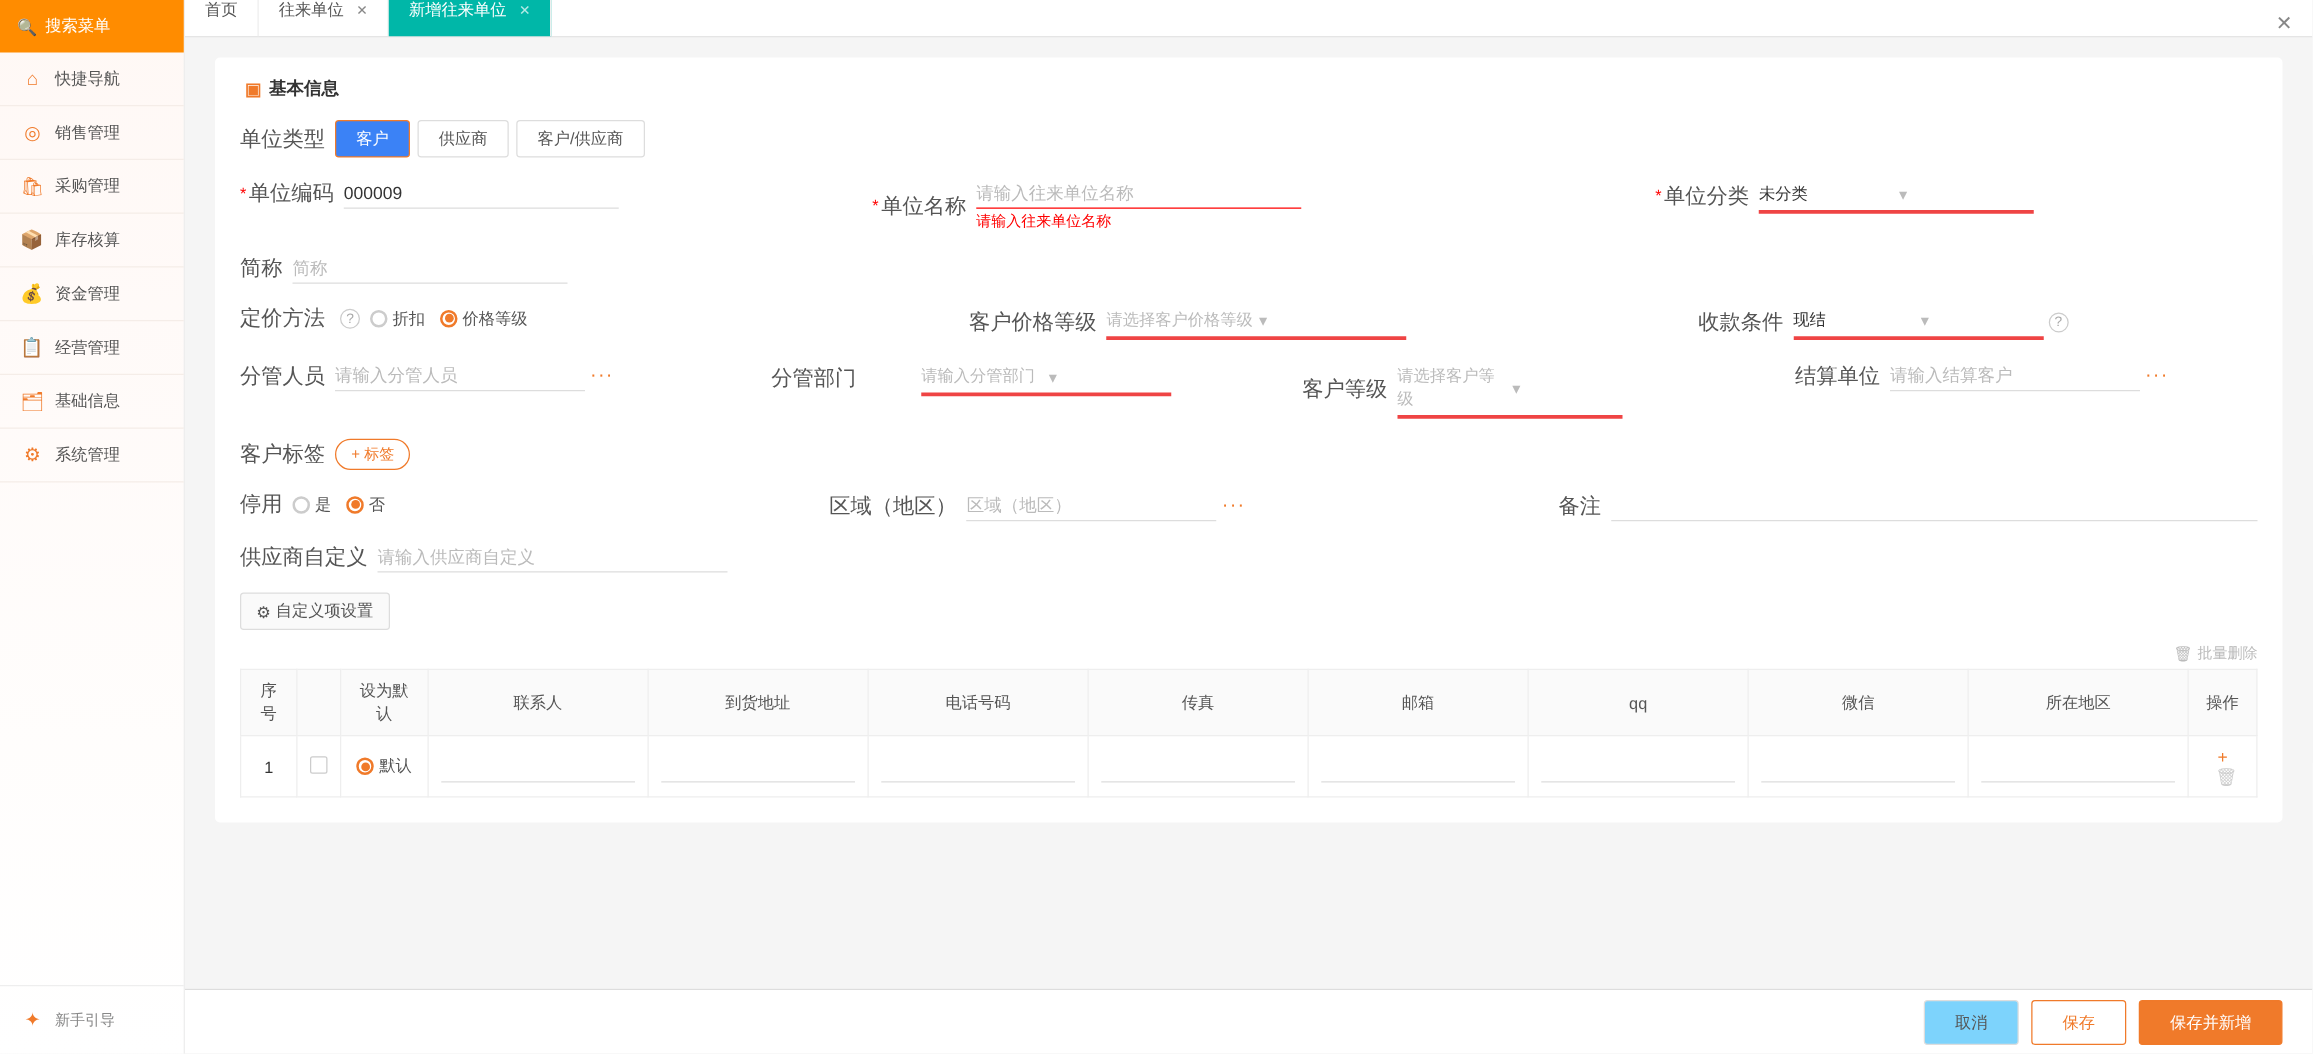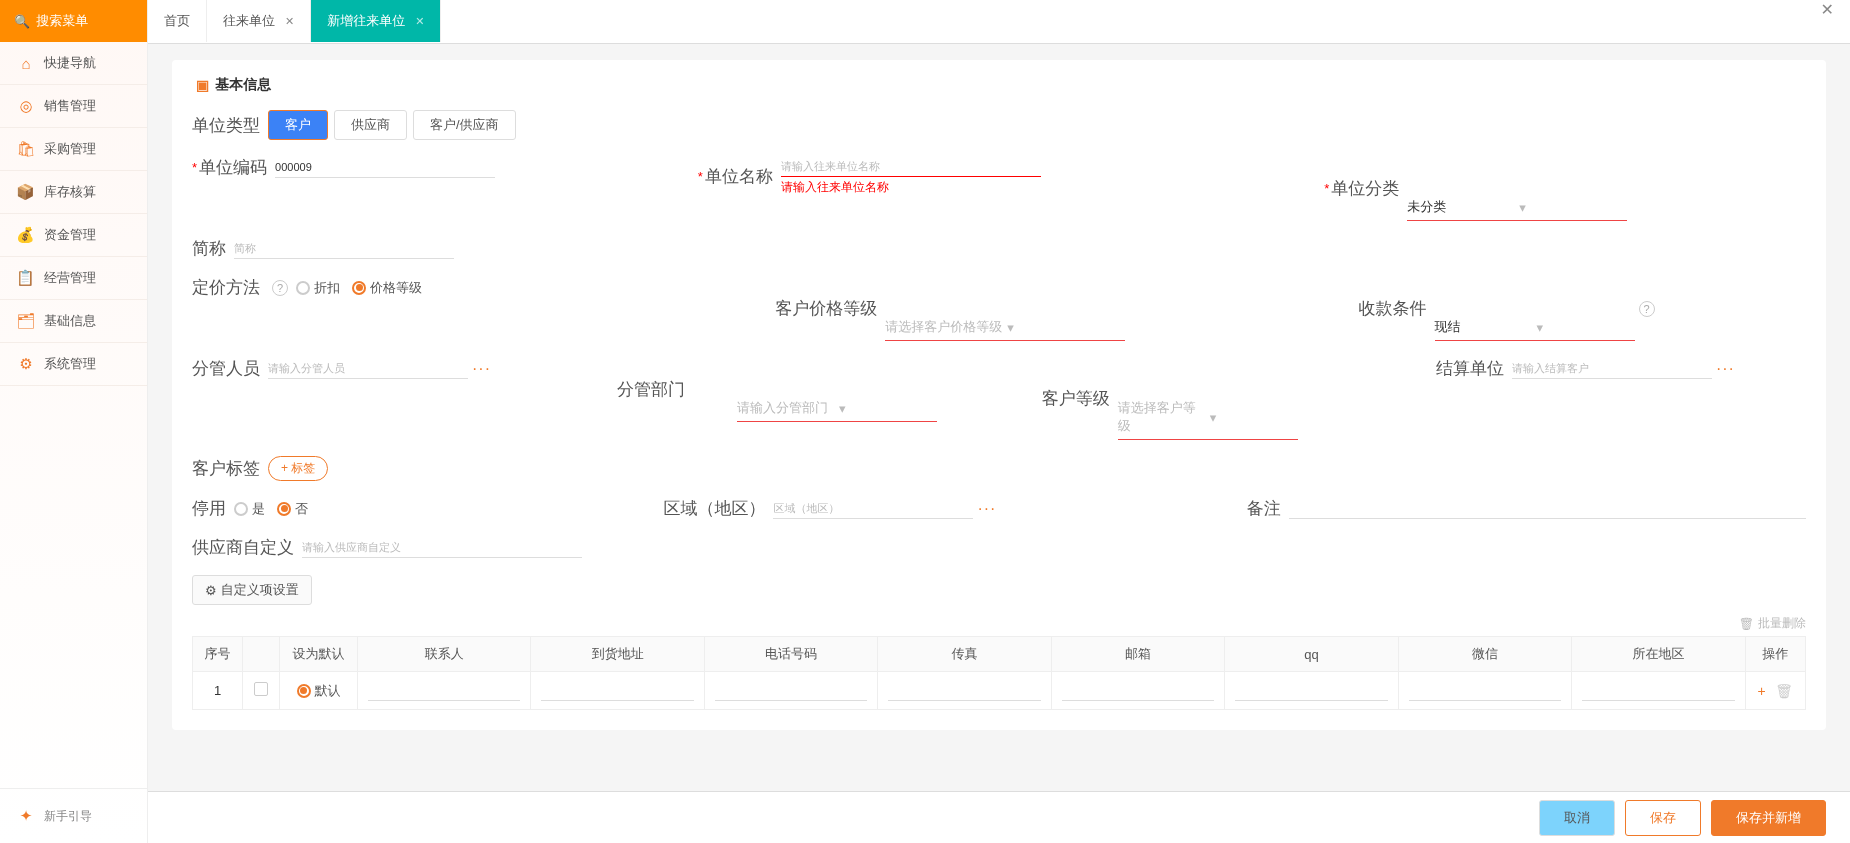--- a/index.html
+++ b/index.html
@@ -57,23 +57,23 @@
       display: flex;
       flex-direction: column;
       background: #f0f0f0;
       overflow: hidden;
     }
 
     
     .tab-bar {
       background: #fff;
       display: flex;
-      align-items: flex-start;
+      align-items: flex-end;
       border-bottom: 1px solid #ddd;
-      height: 44px;
+      height: 30px;
       padding: 0 0 0 0;
       font-family: Liberation Serif, serif;
     }
     .tab {
       display: flex;
       align-items: center;
       gap: 6px;
       padding: 0 16px;
       height: 42px;
       color: #555;
@@ -152,39 +152,38 @@
     }
     .required-star {
       color: red;
       margin-right: 2px;
     }
     .form-input {
       border: none;
       border-bottom: 1px solid #ddd;
       outline: none;
       padding: 4px 0;
-      font-size: 11px;
+      font-size: 14px;
       color: #333;
       background: transparent;
       flex: 1;
       min-width: 0;
     }
     .form-input::placeholder { color: #bbb; }
     .form-input.error-border { border-bottom: 1px solid red; }
     .error-text { color: red; font-size: 12px; margin-top: 2px; display: block; }
 
     .form-select {
       display: flex;
       align-items: center;
-      border-bottom: 1px solid #ef4444;
+      border-bottom: 3px solid #ef4444;
       flex: 1;
       padding: 4px 0;
       cursor: pointer;
       min-width: 0;
-      margin-top: 38px;
     }
     .form-select span { flex: 1; color: #bbb; font-size: 13px; }
     .form-select .select-val { color: #333; }
     .chevron { color: #aaa; font-size: 11px; margin-left: 4px; }
 
     
     .type-btn-group { display: flex; gap: 6px; }
     .type-btn {
       padding: 5px 16px;
       border-radius: 3px;

